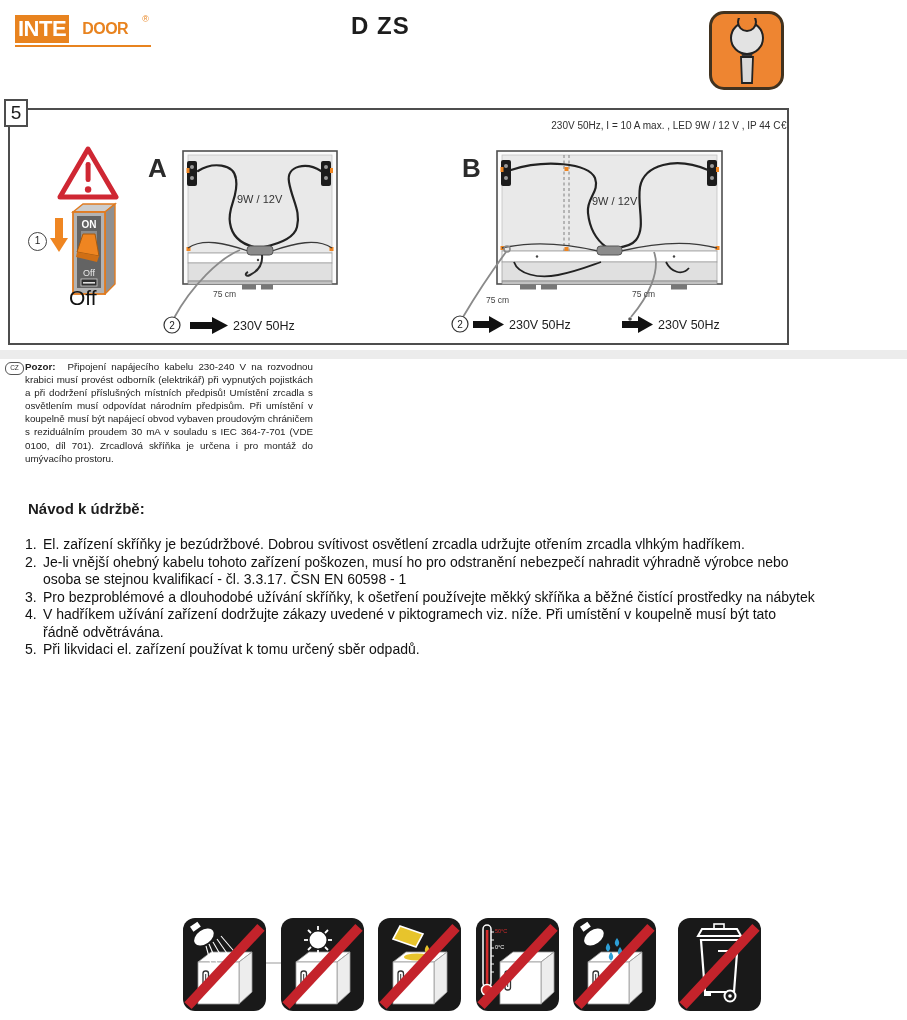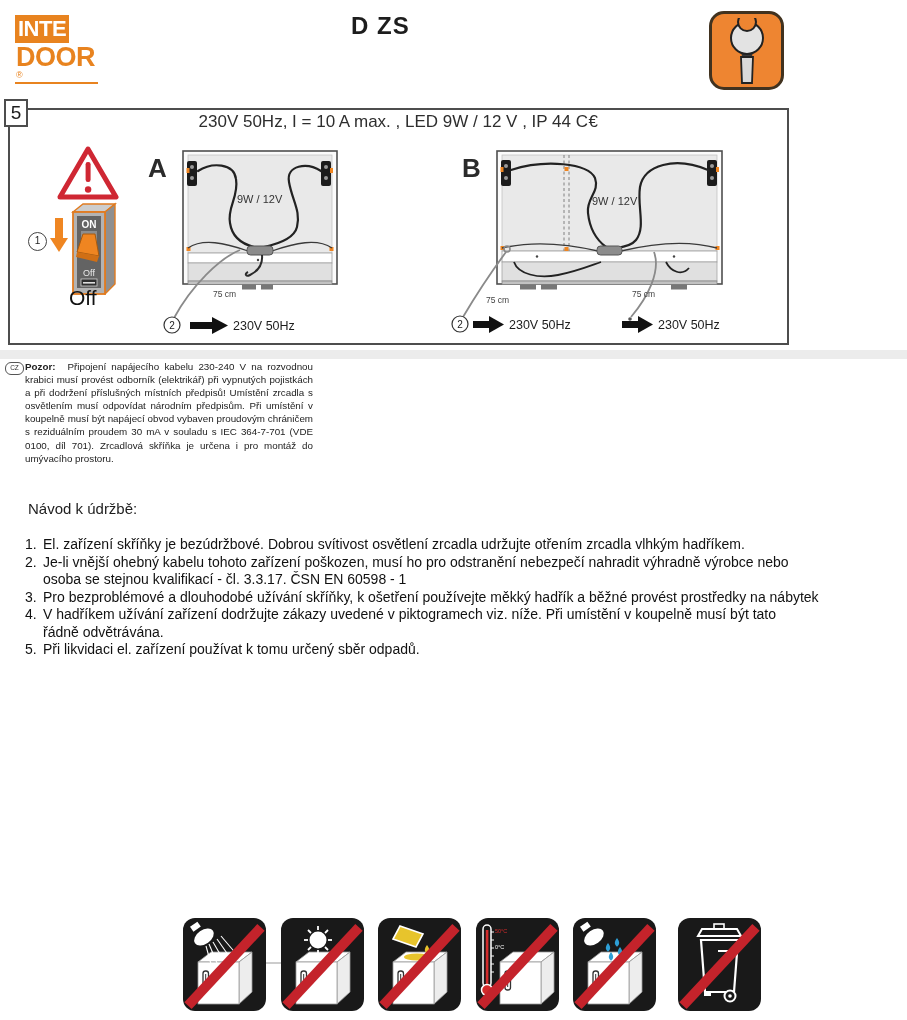--- a/index.html
+++ b/index.html
@@ -1,39 +1,39 @@
 <!DOCTYPE html>
 <html><head>
 <meta charset="utf-8">
 <style>
   html,body{margin:0;padding:0;}
   body{width:907px;height:1020px;position:relative;overflow:hidden;background:#fff;
        font-family:"Liberation Sans",sans-serif;color:#1d1d1d;}
   .abs{position:absolute;}
   
-  .logo{display:flex;align-items:flex-start;border-bottom:2px solid #e8831f;padding:0 2px 2px 0;flex-direction:column;}
+  .logo{display:flex;align-items:flex-start;border-bottom:2px solid #e8831f;padding:0 2px 2px 0;}
   .logo-left{background:#e8831f;color:#fff;font-weight:700;font-size:22px;line-height:26px;padding:1px 3px;letter-spacing:-.5px;}
-  .logo-right{color:#e8831f;font-weight:700;font-size:27px;line-height:26px;padding:1px 1px;letter-spacing:-.5px;}
+  .logo-right{color:#e8831f;font-weight:700;font-size:16px;line-height:26px;padding:1px 13px;letter-spacing:-.5px;}
   .logo-reg{color:#e8831f;font-size:9px;line-height:9px;margin-left:1px;}
   .doc-title{font-size:24px;font-weight:700;letter-spacing:1px;}
   .wrench-tile{width:75px;height:79px;background:#ee8531;border:3px solid #41321f;border-radius:15px;display:flex;align-items:center;justify-content:center;box-sizing:border-box;}
   
   .panel{left:8px;top:108px;width:781px;height:237px;border:2px solid #4d4d4d;box-sizing:border-box;}
   .panel-tab{left:4px;top:99px;width:24px;height:28px;background:#fff;border:2px solid #4d4d4d;box-sizing:border-box;
              font-size:19px;text-align:center;line-height:24px;z-index:3;}
-  .spec-line{left:10px;top:112px;width:777px;text-align:center;font-size:17px;color:#2e2e2e;z-index:2;}
+  .spec-line{left:10px;top:120px;width:777px;text-align:right;font-size:10px;color:#2e2e2e;z-index:2;}
   .gray-band{left:0;top:350px;width:907px;height:9px;background:#ececec;}
   .off-label{font-size:21px;color:#111;}
   
   .warn{left:25px;top:360px;width:288px;font-size:9.8px;line-height:13.1px;text-align:justify;color:#222;}
   .warn b{margin-right:12px;}
   .lang-badge{left:5px;top:362px;width:17px;height:11px;border:1px solid #555;border-radius:6px;
               font-size:6.5px;line-height:10px;text-align:center;color:#333;}
   
-  .maint-head{left:28px;top:500px;font-size:15px;font-weight:400;}
+  .maint-head{left:28px;top:500px;font-size:15px;font-weight:700;}
   .maint{left:25px;top:536px;width:900px;font-size:14px;line-height:17.5px;color:#111;}
   .mi{white-space:nowrap;}
   .mi .num{display:inline-block;width:18px;}
   .mi .cont{padding-left:18px;}
   svg text{font-family:"Liberation Sans",sans-serif;}
   .diag-label{font-size:26px;font-weight:700;fill:#2b2b2b;}
   .lamp-label{font-size:11px;fill:#333;}
   .cm-label{font-size:8.5px;fill:#444;}
   .mains-label{font-size:12.5px;fill:#1d1d1d;}
   .circ-num{font-size:10px;fill:#222;}
@@ -221,21 +221,21 @@
 <div class="abs maint-head">Návod k údržbě:</div>
 <div class="abs maint">
   <div class="mi">
     <span class="num">1.</span><span>El. zařízení skříňky je bezúdržbové. Dobrou svítivost osvětlení zrcadla udržujte otřením zrcadla vlhkým hadříkem.</span>
   </div>
   <div class="mi">
     <div><span class="num">2.</span><span>Je-li vnější ohebný kabelu tohoto zařízení poškozen, musí ho pro odstranění nebezpečí nahradit výhradně výrobce nebo</span></div>
     <div class="cont">osoba se stejnou kvalifikací - čl. 3.3.17. ČSN EN 60598 - 1</div>
   </div>
   <div class="mi">
-    <span class="num">3.</span><span>Pro bezproblémové a dlouhodobé užívání skříňky, k ošetření používejte měkký hadřík a běžné provést prostředky na nábytek</span>
+    <span class="num">3.</span><span>Pro bezproblémové a dlouhodobé užívání skříňky, k ošetření používejte měkký skříňka a běžné čistící prostředky na nábytek</span>
   </div>
   <div class="mi">
     <div><span class="num">4.</span><span>V hadříkem užívání zařízení dodržujte zákazy uvedené v piktogramech viz. níže. Při umístění v koupelně musí být tato</span></div>
     <div class="cont">řádně odvětrávána.</div>
   </div>
   <div class="mi">
     <span class="num">5.</span><span>Při likvidaci el. zařízení používat k tomu určený sběr odpadů.</span>
   </div>
 </div>
 

